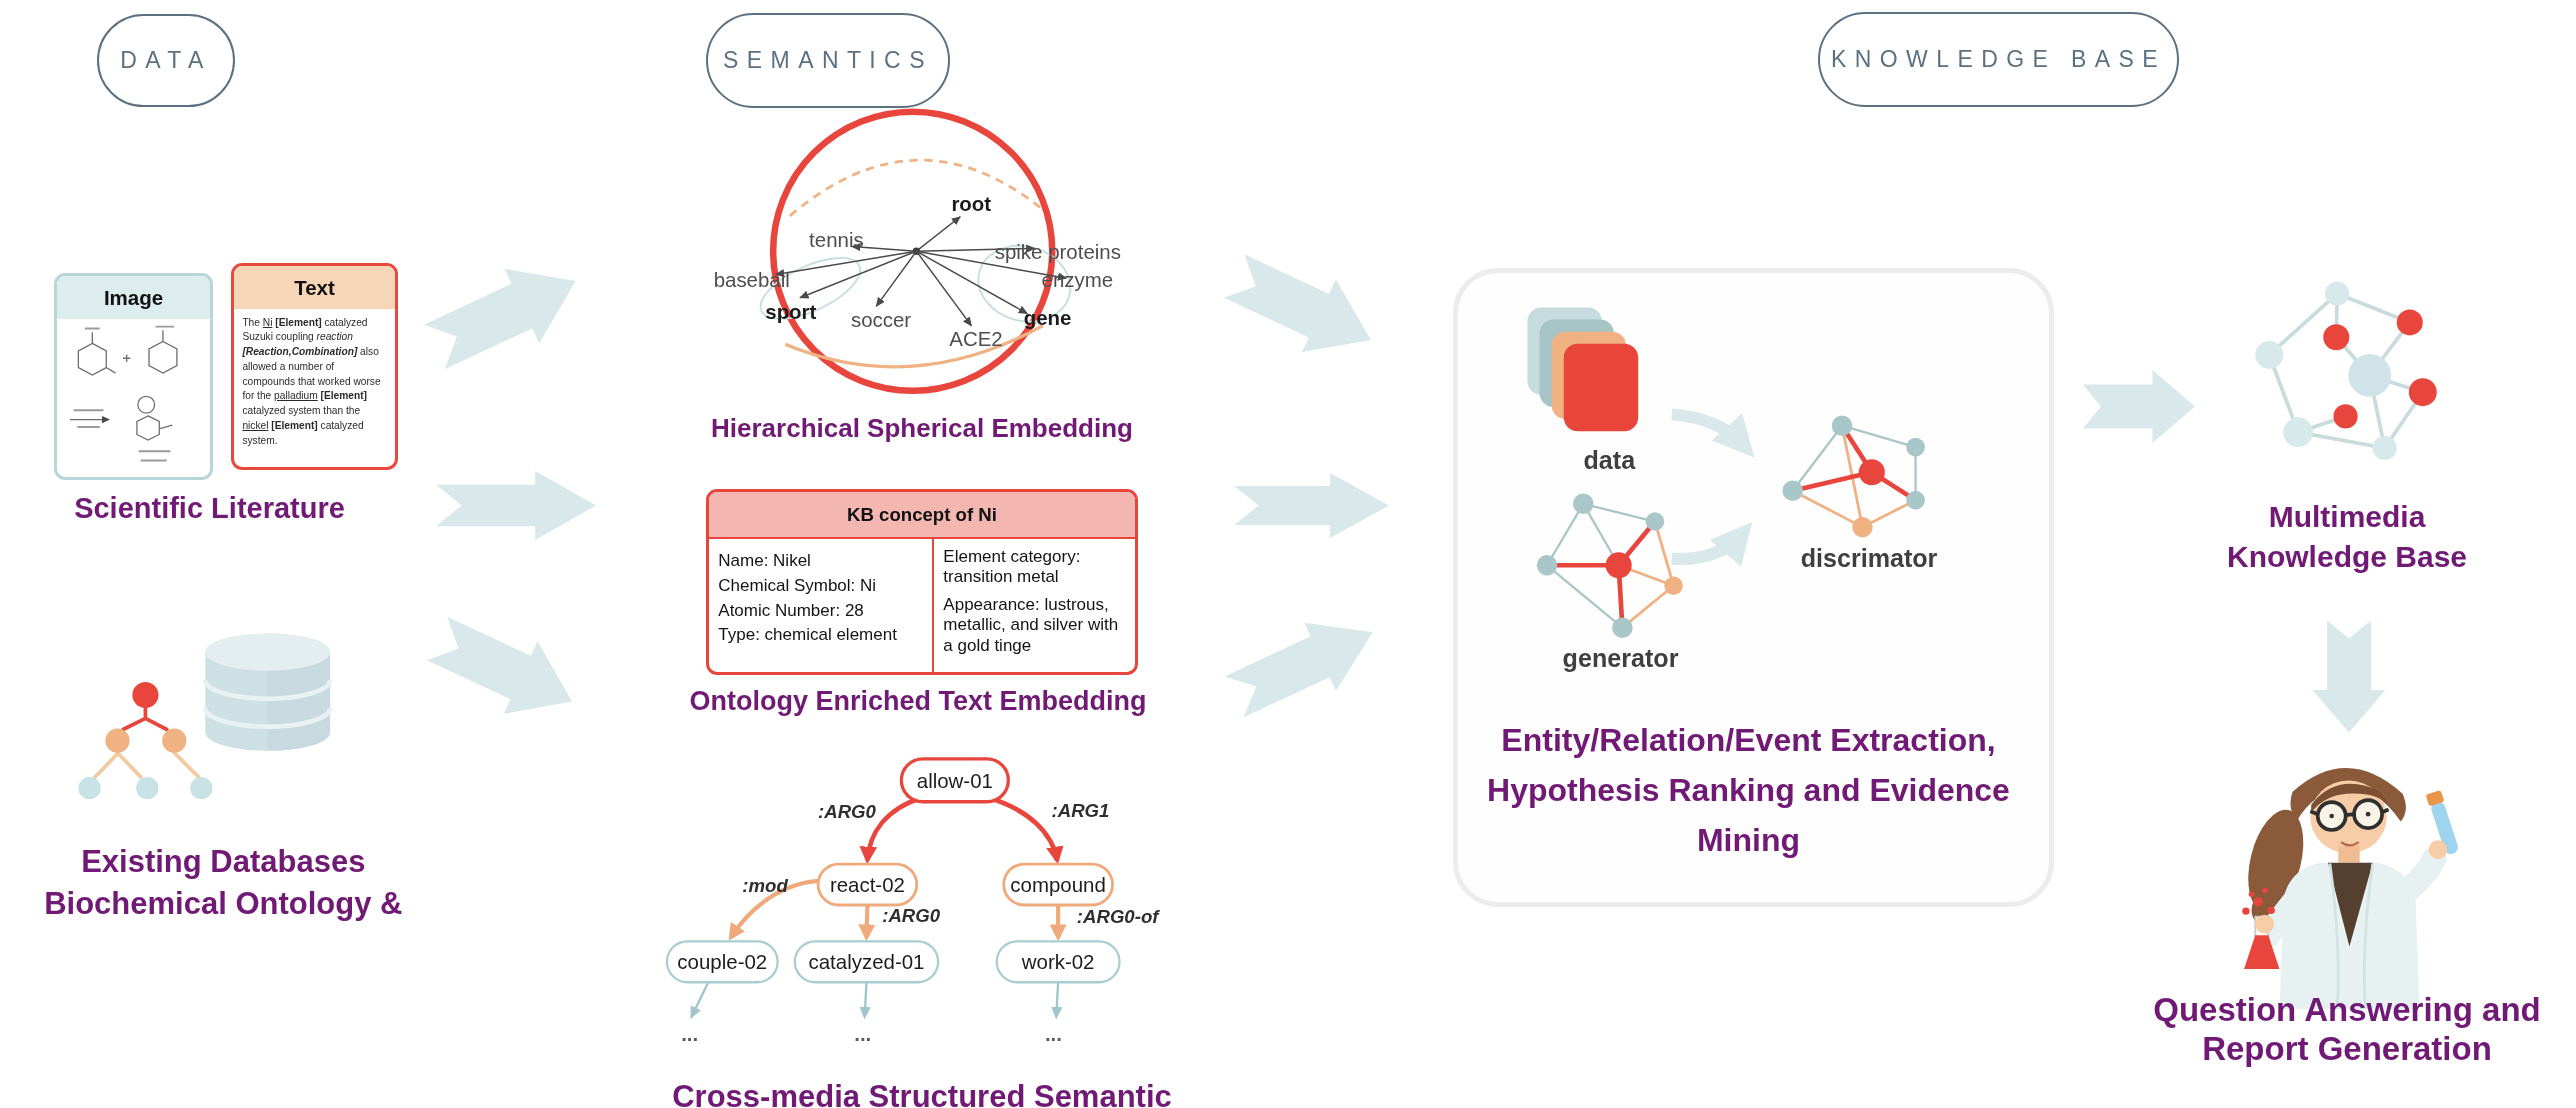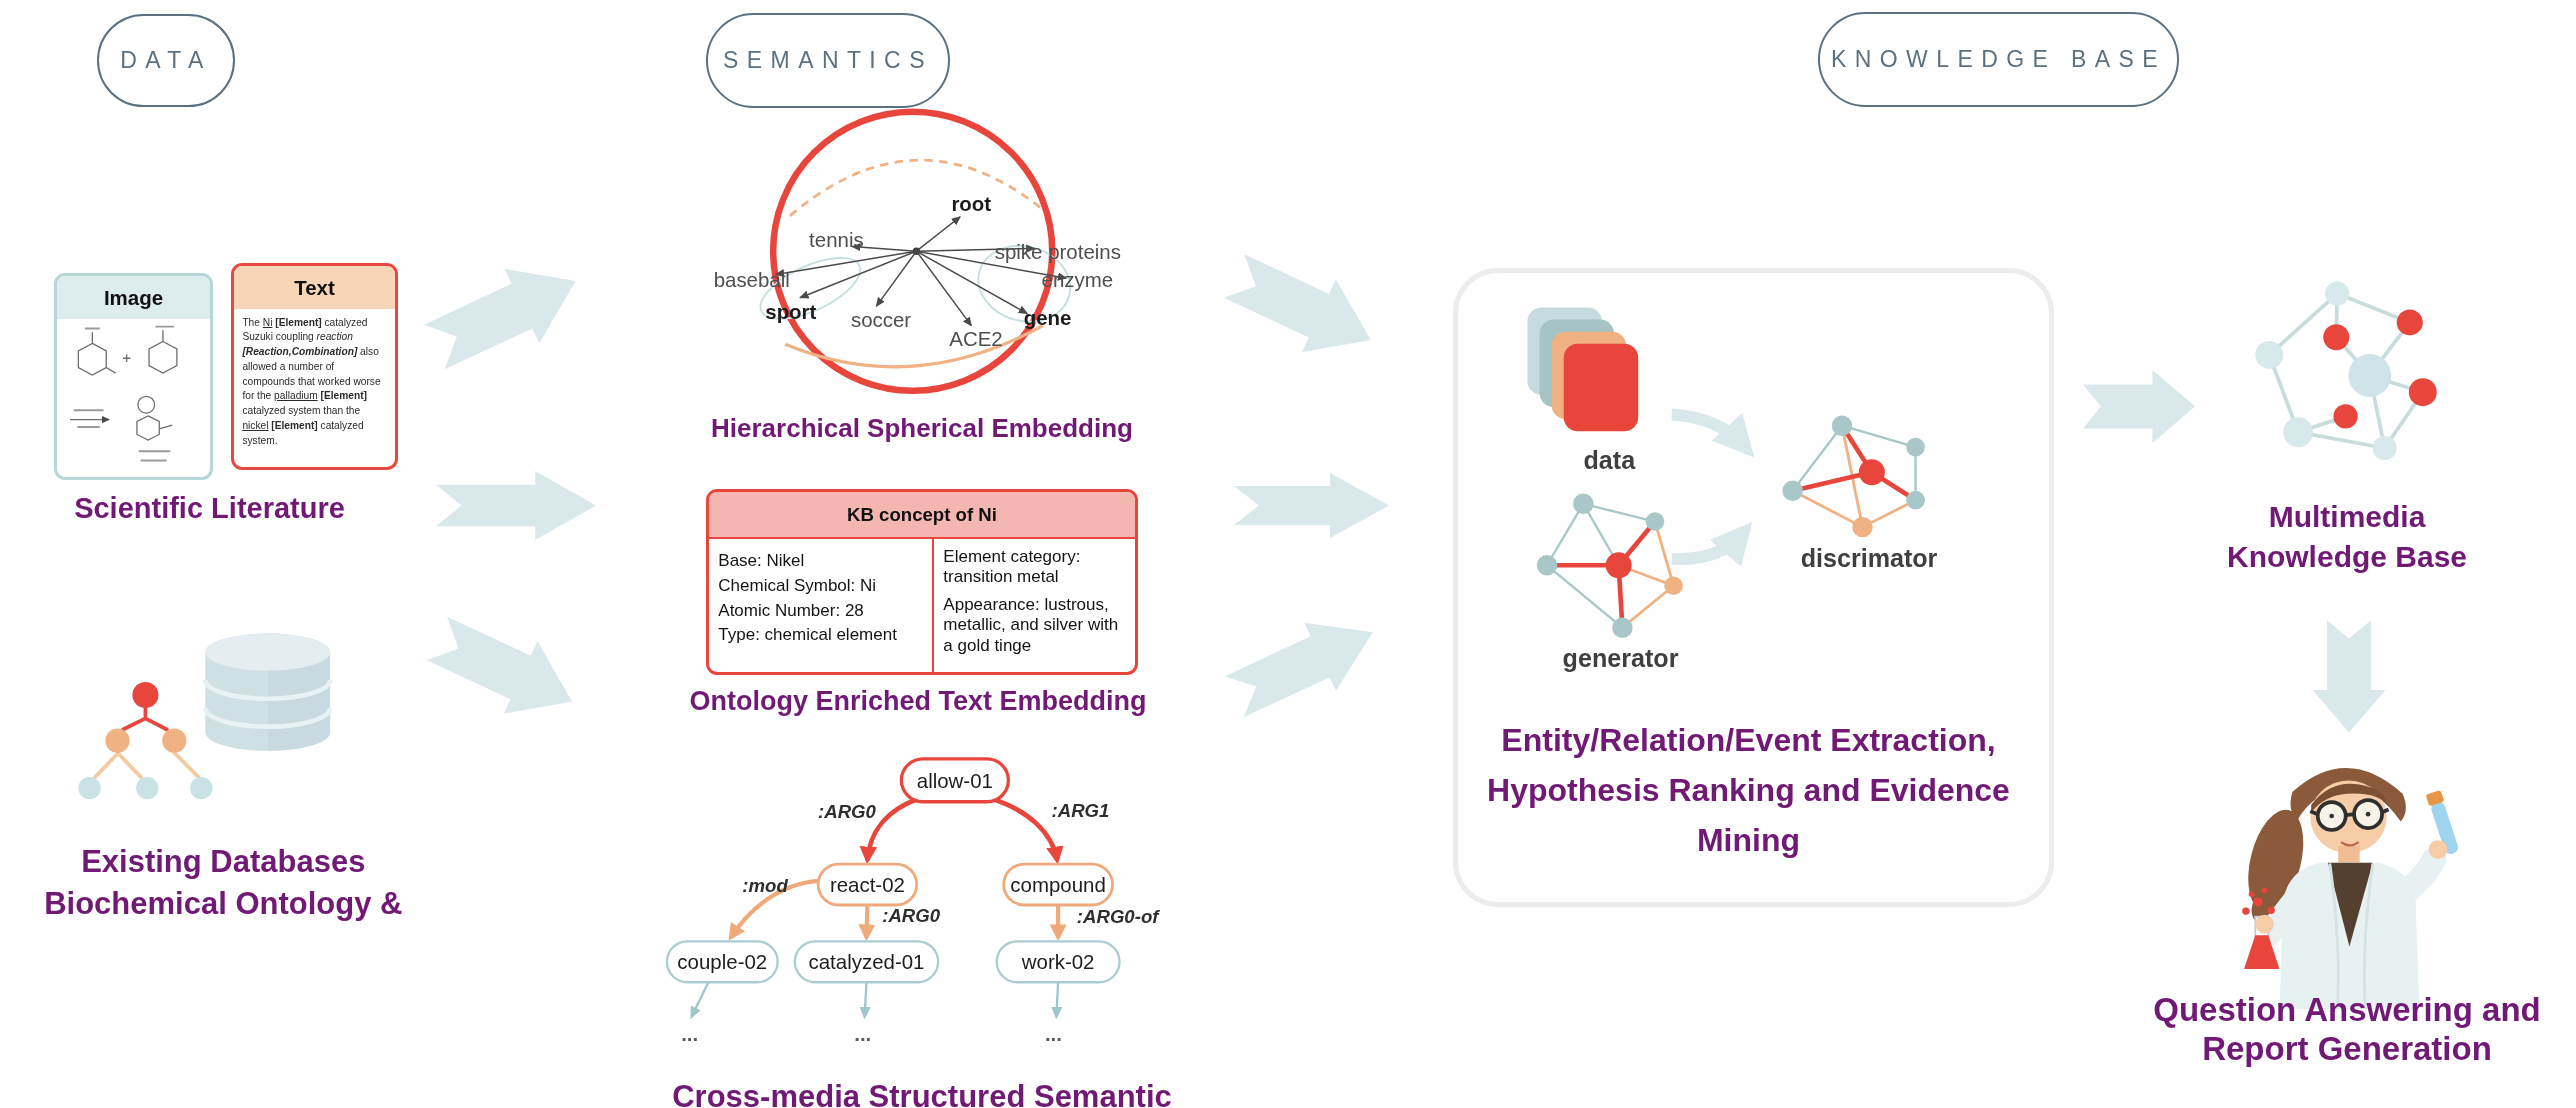--- a/index.html
+++ b/index.html
@@ -150,21 +150,21 @@
       <text x="370" y="234" text-anchor="middle" font-size="22" fill="#1c1c1c" font-weight="700">gene</text>
       <text x="402" y="194" text-anchor="middle" font-size="22" fill="#4e4e4e" font-weight="400">enzyme</text>
       <text x="381" y="163" text-anchor="middle" font-size="22" fill="#4e4e4e" font-weight="400">spike proteins</text>
     </svg>
   <div class="caption" style="left:689px;top:413px;width:466px;font-size:26px;">Hierarchical Spherical Embedding</div>
 
   <div class="kb-box">
     <div class="kb-header">KB concept of Ni</div>
     <div class="kb-body">
       <div class="kb-col kb-left">
-          <div class="kb-row">Base: Nikel</div>
+          <div class="kb-row">Name: Nikel</div>
           <div class="kb-row">Chemical Symbol: Ni</div>
           <div class="kb-row">Atomic Number: 28</div>
           <div class="kb-row">Type: chemical element</div>
         </div>
       <div class="kb-col kb-right">
           <div class="kb-para">Element category: transition metal</div>
           <div class="kb-para">Appearance: lustrous, metallic, and silver with a gold tinge</div>
         </div>
     </div>
   </div>

